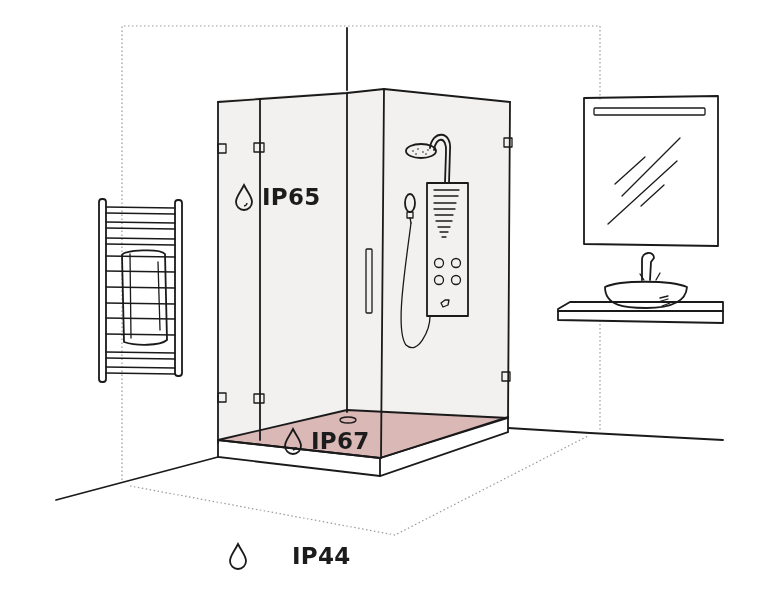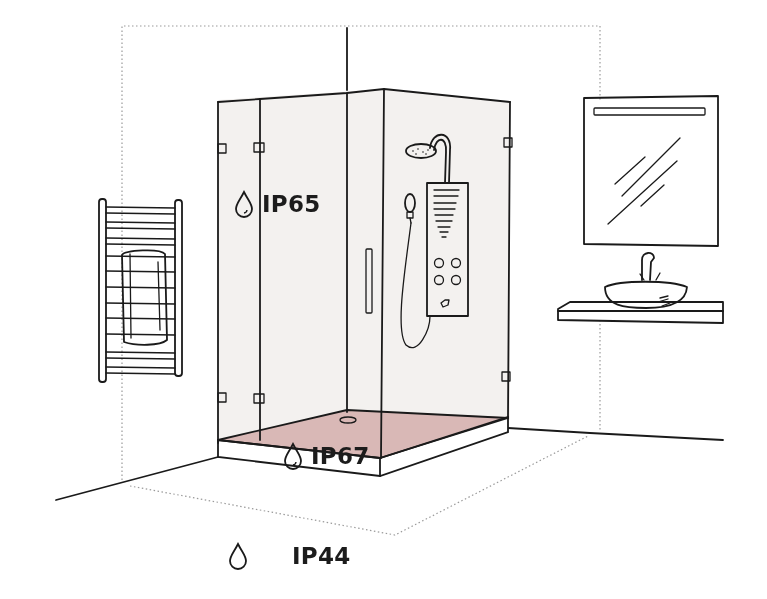--- a/index.html
+++ b/index.html
@@ -158,29 +158,29 @@
     <line class="ln-thin" x1="660" y1="273" x2="656" y2="280"></line>
     <path class="ln" fill="#fff" d="M605,287 C605,306 625,308 646,308 C668,308 686,303 687,287 C670,280 620,280 605,287 Z"></path>
     <path class="ln-thin" d="M660,298 l8,-2 M658,302 l10,-3 M662,306 l8,-3"></path>
 
     <polygon class="ln" fill="#fff" points="558,309 570,302 723,302 723,311 558,311"></polygon>
     <polygon class="ln" fill="#fff" points="558,311 723,311 723,323 558,320"></polygon>
   </g>
 
 </svg>
 
-<div class="label" style="left:234px; top:190px;text-align:center;">
+<div class="label" style="left:234px; top:183px;text-align:center;">
   <svg class="drop" viewBox="0 0 20 28">
     <path d="M10,2 C6,10 2,14 2,19 a8,8 0 0 0 16,0 C18,14 14,10 10,2 Z" fill="none" stroke="#1a1a1a" stroke-width="1.8"></path>
     <path d="M13,20 a3.5,3.5 0 0 1 -3,3" fill="none" stroke="#1a1a1a" stroke-width="1.4"></path>
   </svg>
   <span>IP65</span>
 </div>
 
-<div class="label" style="left:283px; top:442px;">
+<div class="label" style="left:283px; top:427px;">
   <svg class="drop" viewBox="0 0 20 28">
     <path d="M10,2 C6,10 2,14 2,19 a8,8 0 0 0 16,0 C18,14 14,10 10,2 Z" fill="none" stroke="#1a1a1a" stroke-width="1.8"></path>
     <path d="M13,20 a3.5,3.5 0 0 1 -3,3" fill="none" stroke="#1a1a1a" stroke-width="1.4"></path>
   </svg>
   <span>IP67</span>
 </div>
 
 <div class="label" style="left:228px; top:542px;gap:44px;">
   <svg class="drop" viewBox="0 0 20 28">
     <path d="M10,2 C6,10 2,14 2,19 a8,8 0 0 0 16,0 C18,14 14,10 10,2 Z" fill="none" stroke="#1a1a1a" stroke-width="1.8"></path>

